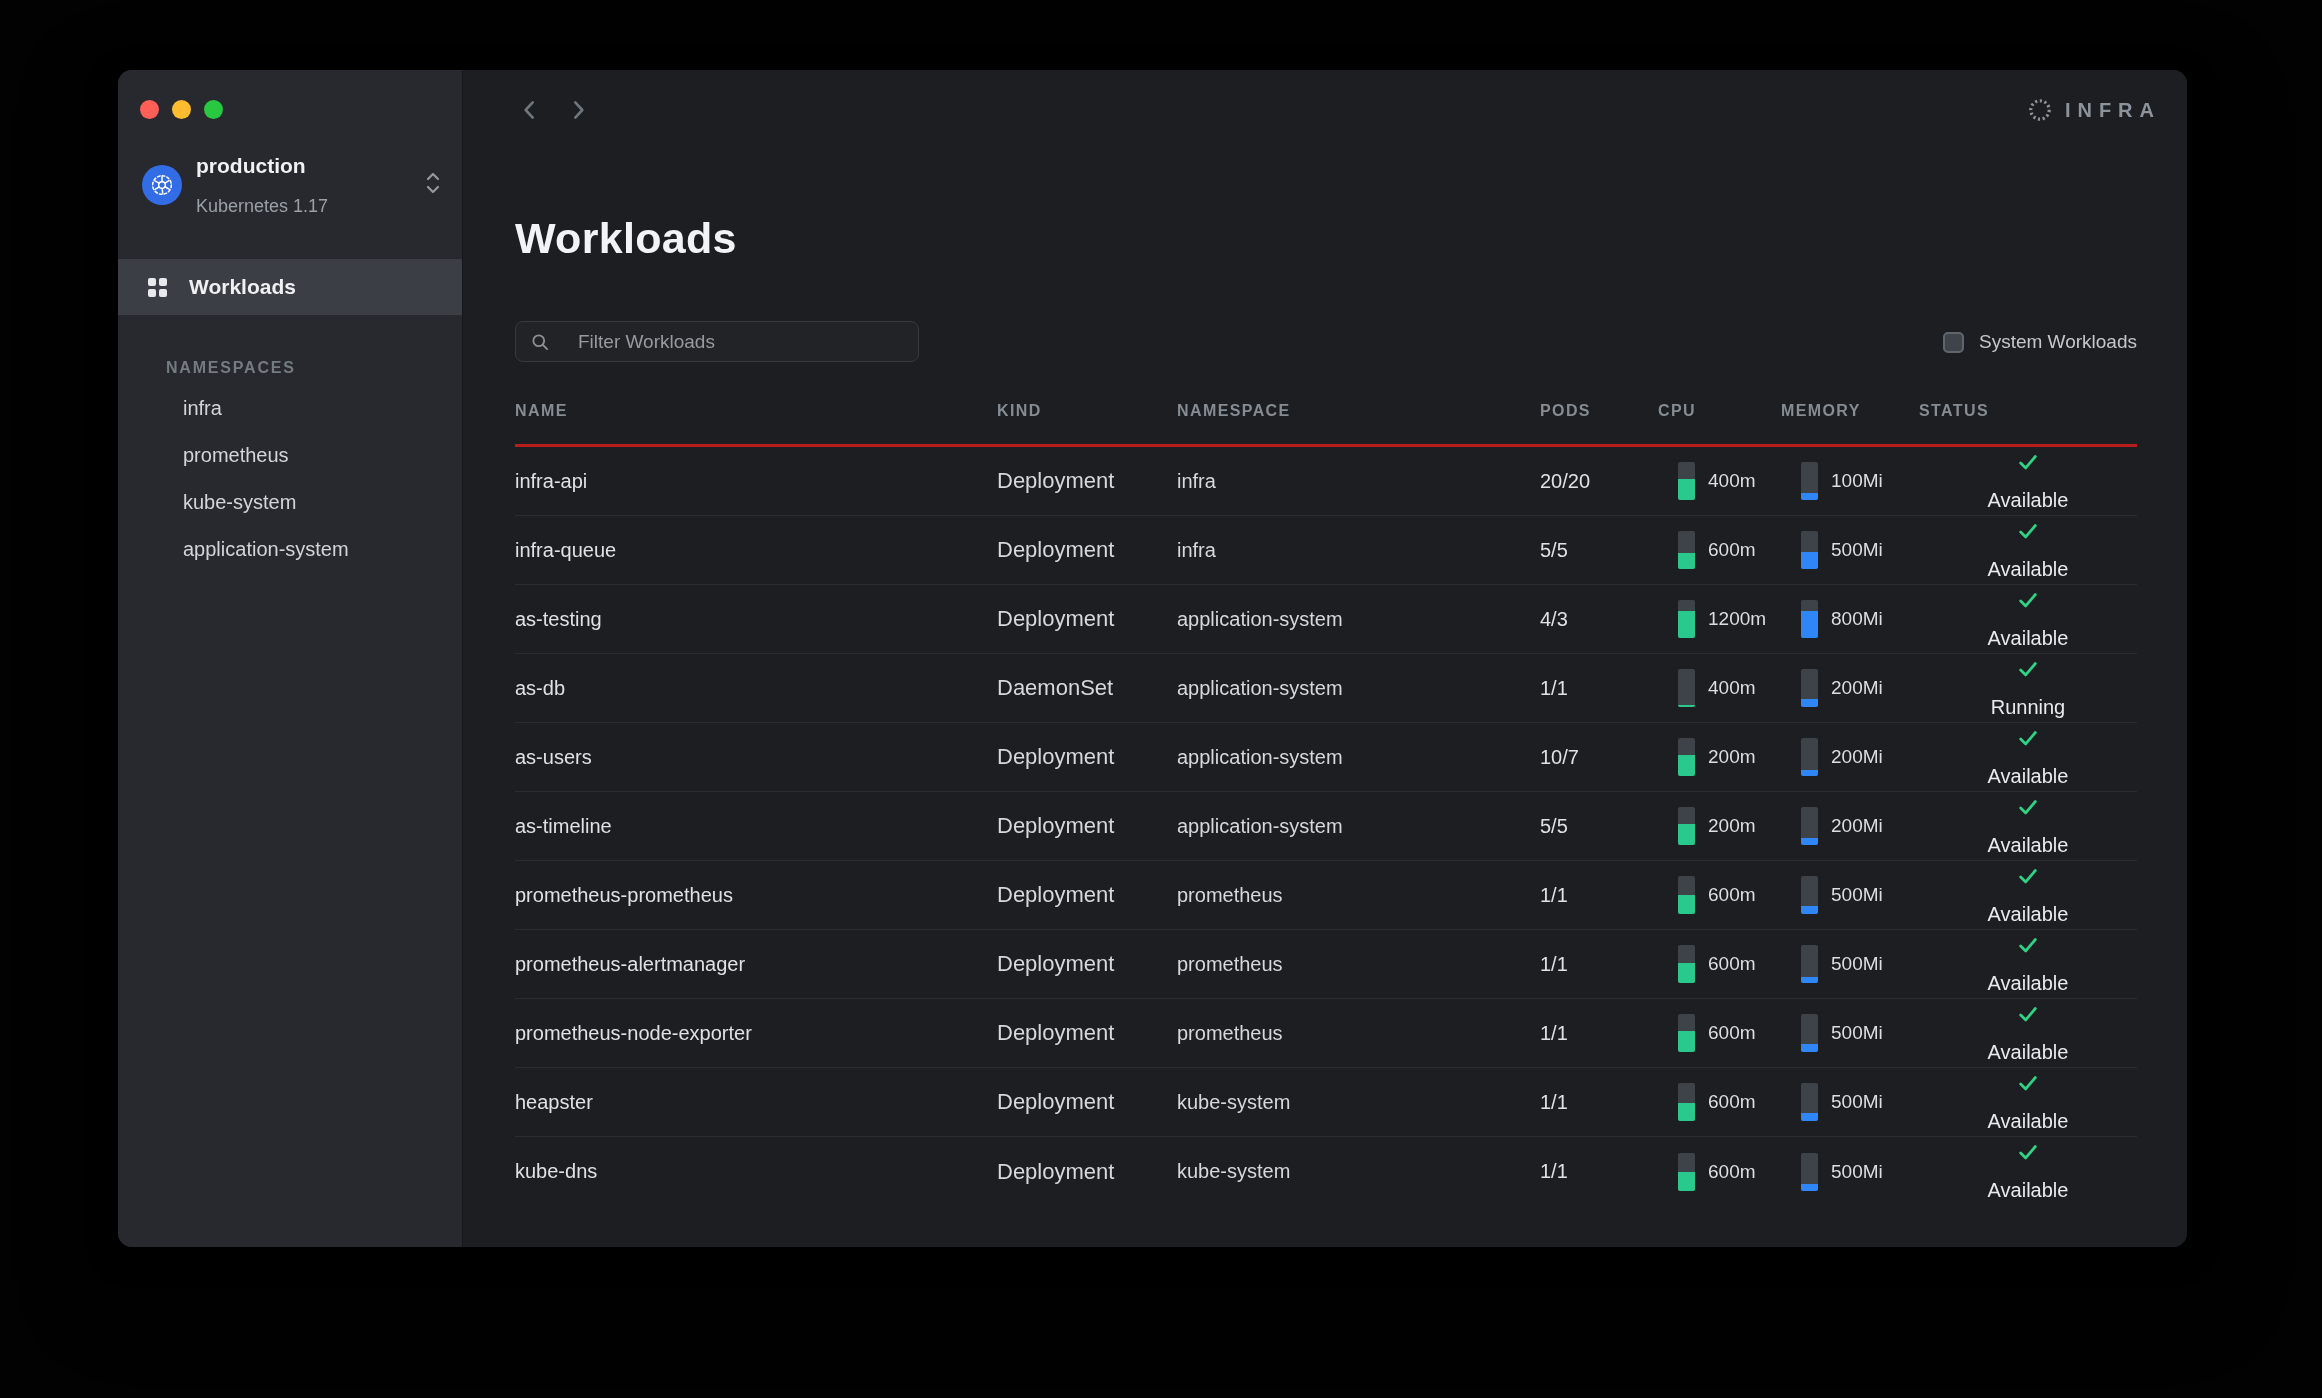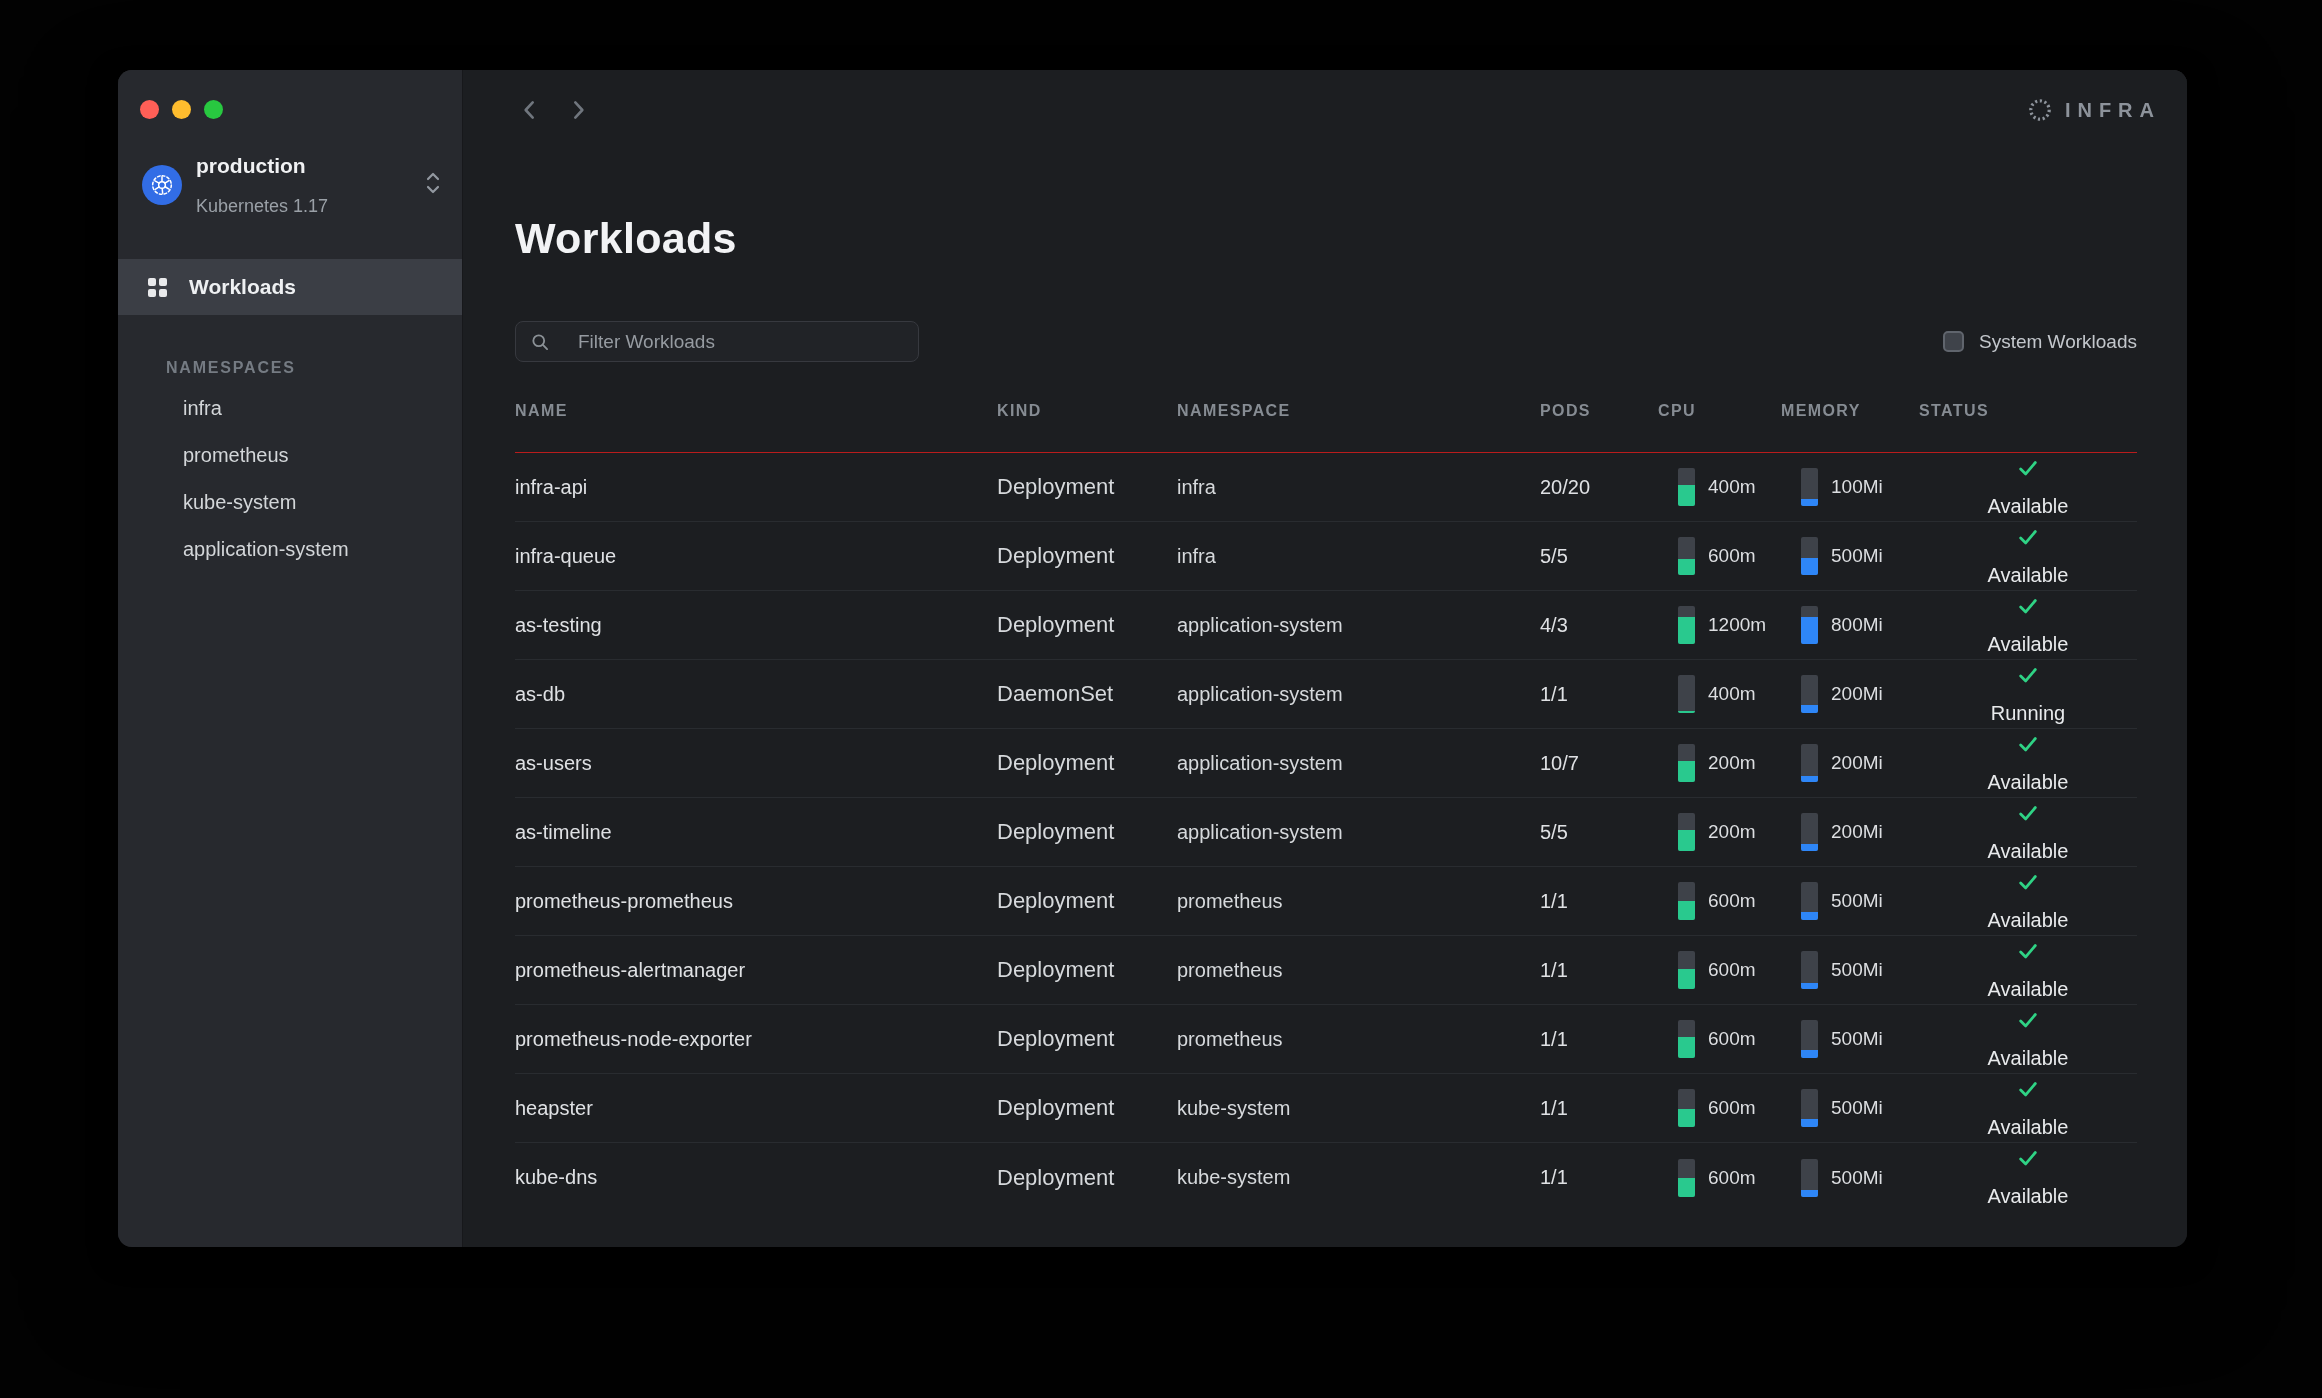--- a/index.html
+++ b/index.html
@@ -41,28 +41,28 @@
   .navbtn { width:30px; height:30px; display:flex; align-items:center; justify-content:center; margin-right:18px; cursor:default; }
   .brand { margin-left:auto; display:flex; align-items:center; gap:12px; }
   .brand-text { color:#8d939b; font-size:20px; font-weight:700; letter-spacing:7px; }
 
   .page-title { margin:74px 0 0 52px; color:#f2f3f5; font-size:43px; font-weight:700; letter-spacing:.3px; }
 
   .controls { margin:58px 50px 0 52px; display:flex; align-items:center; }
   .filter-box { width:404px; height:41px; background:#212327; border:1px solid #37393f; border-radius:8px; display:flex; align-items:center; padding:0 14px; }
   .filter-box input { flex:1; background:transparent; border:none; outline:none; color:#f97316; font-size:19px; margin-left:28px; font-family:inherit; }
   .filter-box input::placeholder { color:#969ba1; }
-  .sysw { margin-left:auto; display:flex; align-items:center; gap:15px; cursor:default; }
+  .sysw { margin-left:auto; display:flex; align-items:flex-end; gap:15px; cursor:default; }
   .checkbox { width:21px; height:21px; border-radius:5px; background:#3f434a; border:2px solid #60656d; }
   .sysw-label { color:#c3c7cc; font-size:19px; }
 
   
   .table { margin:40px 50px 0 52px; }
   .thead, .trow { display:grid; grid-template-columns:482px 180px 363px 118px 123px 138px 1fr; align-items:center; }
-  .thead { padding-bottom:32px; border-bottom:1px solid #b91c1c; }
+  .thead { padding-bottom:24px; border-bottom:3px solid #b91c1c; }
   .th { color:#868c93; font-size:16px; font-weight:700; letter-spacing:1.4px; }
   .trow { height:69px; border-bottom:1px solid #292c30; cursor:default; }
   .trow:last-child { border-bottom:none; }
   .td-name { color:#dfe1e4; font-size:20px; }
   .td-kind { color:#d6d9dc; font-size:22px; }
   .td-ns { color:#d6d9dc; font-size:20px; }
   .td-pods { color:#dfe1e4; font-size:20px; }
   .gauge-cell { display:flex; align-items:center; gap:13px;padding-left:20px; }
   .gauge { width:17px; height:38px; background:#3e4249; border-radius:2px; position:relative; overflow:hidden; flex:none; }
   .gauge-fill { position:absolute; left:0; bottom:0; width:100%; }

